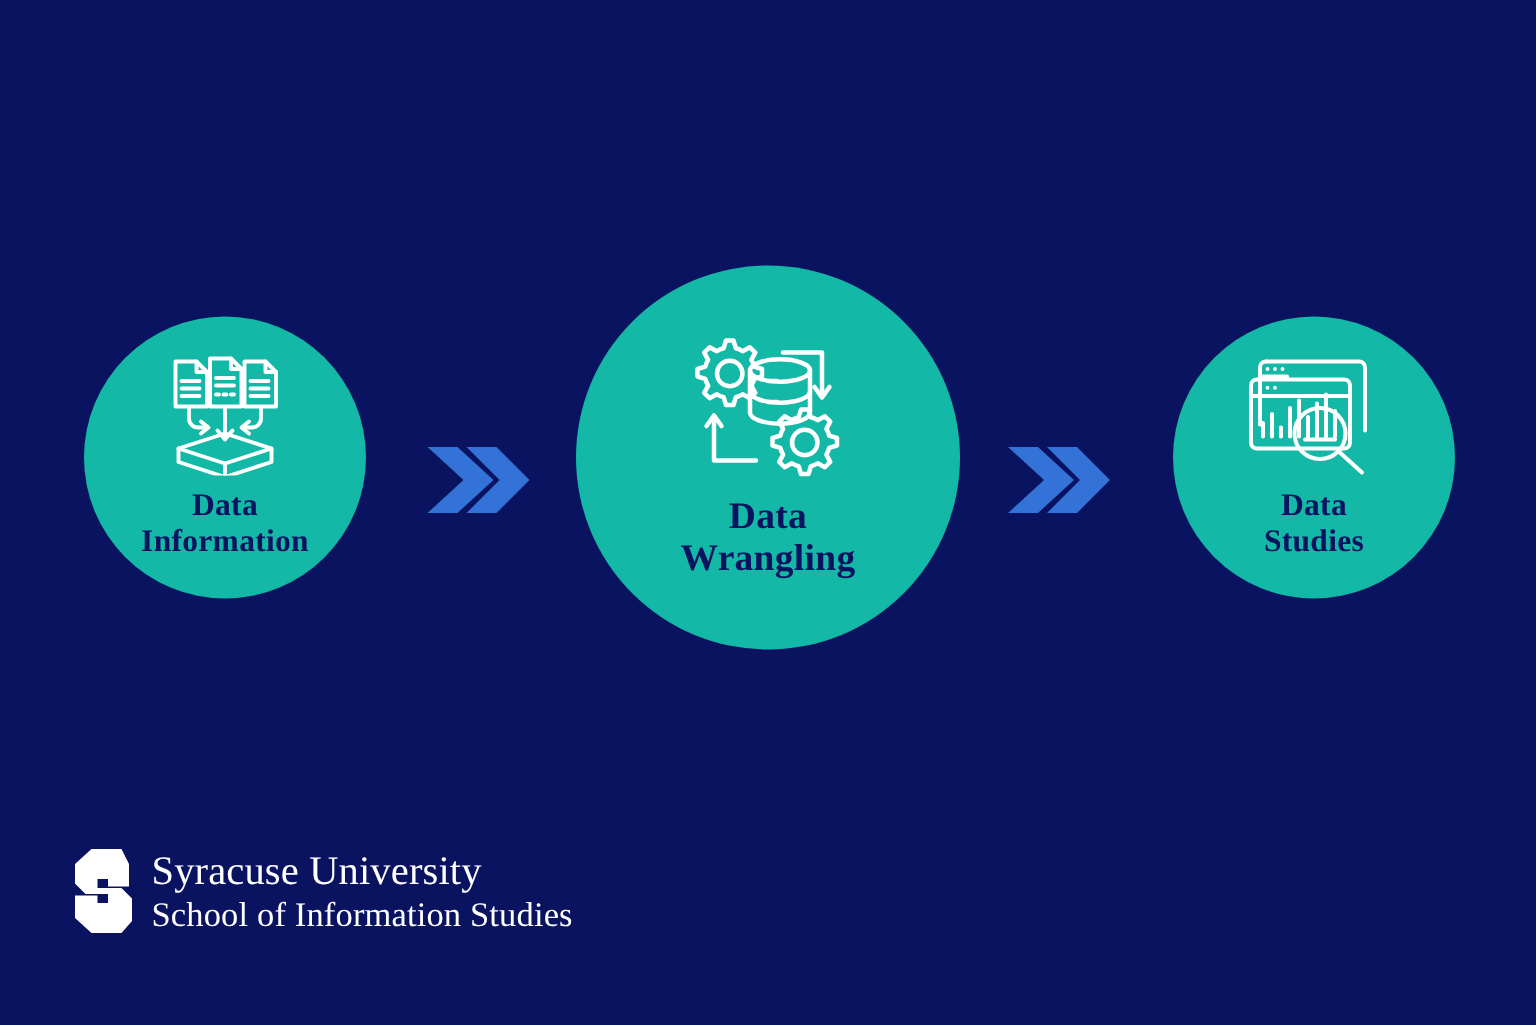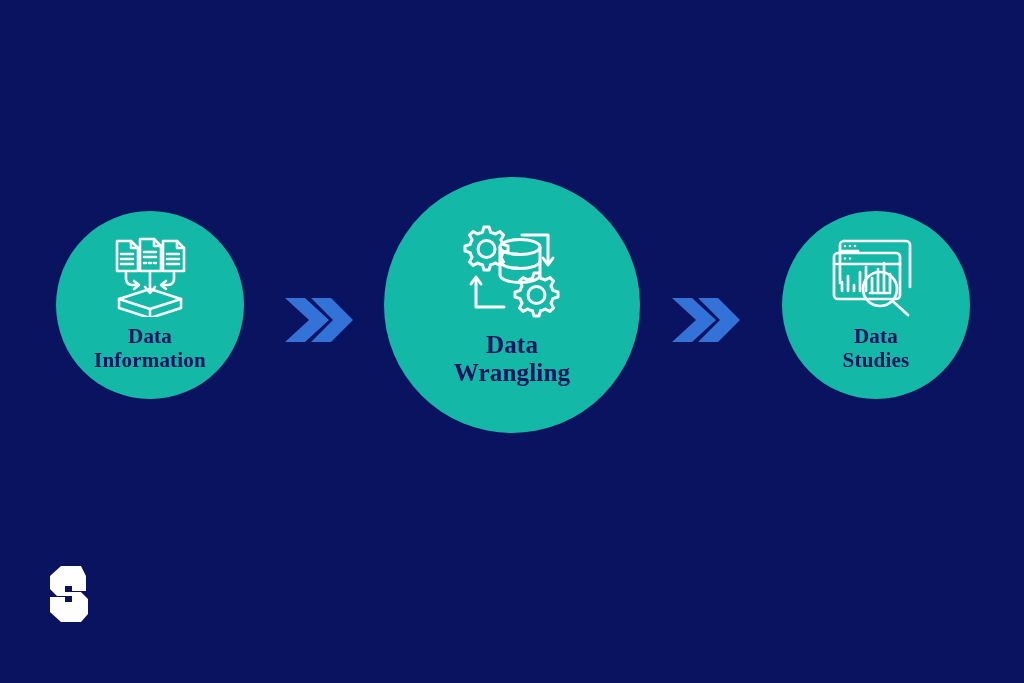--- a/index.html
+++ b/index.html
@@ -248,15 +248,19 @@
     </div>
 
   </div>
 
   <div class="brand">
     <span class="brand-mark">
       <svg width="40" height="60" viewBox="0 0 40 60" xmlns="http://www.w3.org/2000/svg">
         <path d="M33 2 H13 L2 12 V25 L9 32 H24 V38 H17 V33 H2 V48 L13 58 H33 L40 50 V35 L33 28 H17 V22 H24 V27 H38 V12 Z" fill="#ffffff"></path>
       </svg>
     </span>
+    <span class="brand-text">
+      <span class="brand-line1">Syracuse University</span>
+      <span class="brand-line2">School of Information Studies</span>
+    </span>
   </div>
 
 </div>
 
 </body></html>

